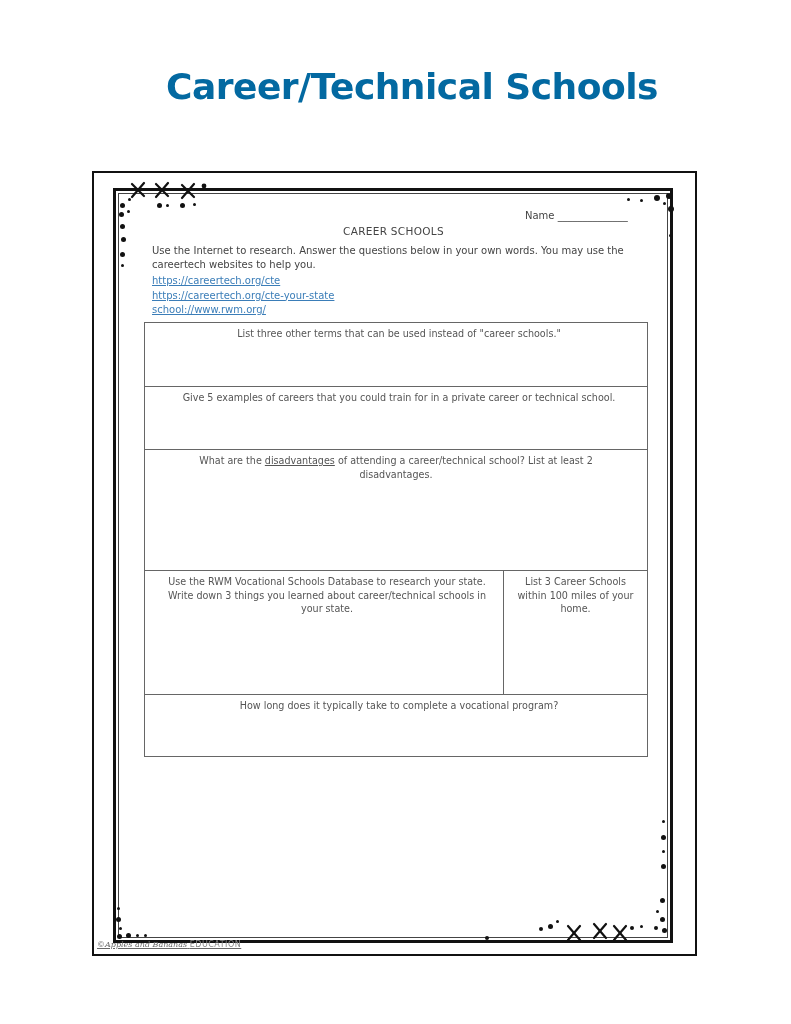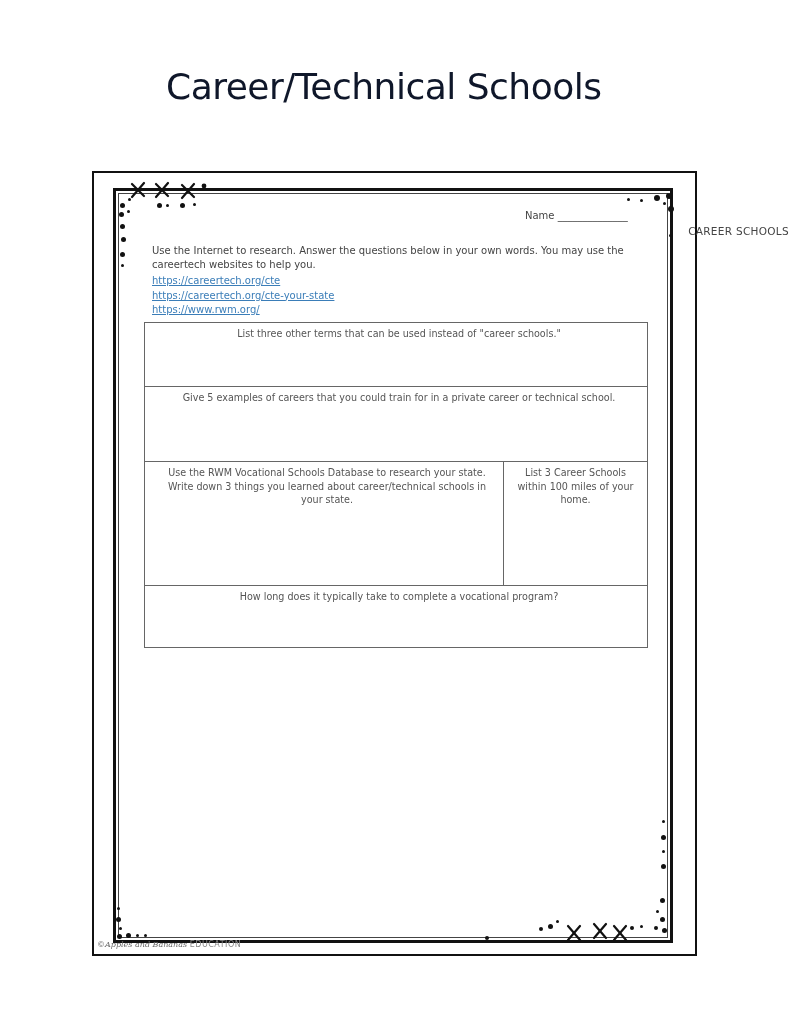--- a/index.html
+++ b/index.html
@@ -1,42 +1,42 @@
 <!DOCTYPE html>
 <html><head>
 <meta charset="utf-8">
 <style>
   html, body { margin:0; padding:0; background:#ffffff; }
   body { width:791px; height:1024px; position:relative; overflow:hidden;
          font-family:"DejaVu Sans", sans-serif; color:#333; }
   .page-title { position:absolute; left:166px; top:66px; font-size:36px;
-                font-family:"DejaVu Sans", sans-serif; color:#0f172a; letter-spacing:-0.5px;
-                font-weight:normal; }
+                font-family:"DejaVu Sans", sans-serif; color:#0369a1; letter-spacing:-0.5px;
+                font-weight:bold; }
   .outer-frame { position:absolute; left:92px; top:171px; width:605px; height:785px;
                  border:2px solid #111; box-sizing:border-box; background:#fff; }
   .inner-frame { position:absolute; left:113px; top:188px; width:560px; height:755px;
                  border:3px solid #111; box-sizing:border-box; }
   .inner-frame::after { content:""; position:absolute; left:2px; top:2px; right:2px; bottom:2px;
                  border:1px solid #444; }
   .name-field { position:absolute; left:525px; top:210px; font-size:10px; color:#444; white-space:nowrap;text-align:center; }
-  .ws-title { position:absolute; left:0; width:791px; top:225px; text-align:right;
+  .ws-title { position:absolute; left:0; width:791px; top:225px; text-align:center;
               font-size:10.5px; color:#444; letter-spacing:0.3px; }
   .ws-title span { position:relative; left:-2px; }
   .instructions { position:absolute; left:152px; top:244px; width:490px; font-size:10px;
                   line-height:14px; color:#444; }
   .links { position:absolute; left:152px; top:273px; font-size:10px; line-height:14.5px; }
   .links a { display:block; color:#3a7db8; text-decoration:underline; }
   table.ws { position:absolute; left:144px; top:322px; width:503px; border-collapse:collapse;
              table-layout:fixed; }
   table.ws td { border:1.5px solid #666; vertical-align:top; text-align:center;
                 font-size:9.6px; color:#555; line-height:13.5px; padding:4px 8px 0 14px;
                 box-sizing:border-box; }
   .u { text-decoration:underline; }
   .credit { position:absolute; left:97px; top:940px; font-size:8px; color:#666;
-            font-family:"DejaVu Serif", serif; font-style:italic; }
+            font-family:"DejaVu Serif", serif; font-style:italic;text-decoration:underline; }
   .credit b { font-style:normal; font-weight:normal; font-family:"DejaVu Sans", sans-serif;
               letter-spacing:0.5px; color:#888; }
   .deco { position:absolute; }
   .dot { position:absolute; background:#111; border-radius:50%; }
 </style>
 </head>
 <body>
 
 <div class="page-title">Career/Technical Schools</div>
 
@@ -110,37 +110,42 @@
   <span class="dot" style="left:144px;top:934px;width:3px;height:3px"></span>
 </div>
 
 <div class="name-field">Name ______________</div>
 <div class="ws-title"><span>CAREER SCHOOLS</span></div>
 <div class="instructions">Use the Internet to research. Answer the questions below in your own words. You may use the careertech websites to help you.</div>
 
 <div class="links" style="top:274px">
   <a>https://careertech.org/cte</a>
   <a>https://careertech.org/cte-your-state</a>
-  <a>https://www.rwm.org/</a>
+  <a>school://www.rwm.org/</a>
 </div>
 
 <table class="ws">
   <colgroup>
       <col style="width:359px">
       <col style="width:144px">
     </colgroup>
   <tbody>
       <tr style="height:64px">
     <td colspan="2">
       <span>List three other terms that can be used instead of "career schools."</span>
     </td>
   </tr>
-  <tr style="height:75px">
+  <tr style="height:63px">
     <td colspan="2">
       <span>Give 5 examples of careers that you could train for in a private career or technical school.</span>
+    </td>
+  </tr>
+  <tr style="height:121px">
+    <td colspan="2" style="padding-left:34px;padding-right:34px">
+      <span><span>What are the </span><span class="u">disadvantages</span><span> of attending a career/technical school? List at least 2 disadvantages.</span></span>
     </td>
   </tr>
   <tr style="height:124px">
     <td>
       <span>Use the RWM Vocational Schools Database to research your state. Write down 3 things you learned about career/technical schools in your state.</span>
     </td>
     <td style="padding-left:10px;padding-right:10px">
       <span>List 3 Career Schools within 100 miles of your home.</span>
     </td>
   </tr>

